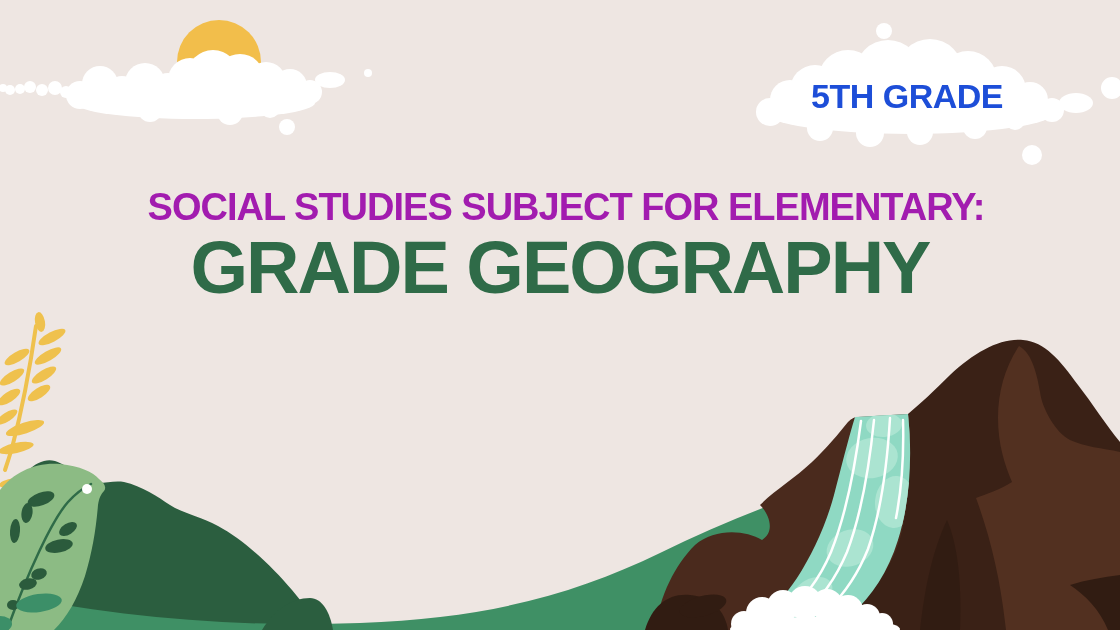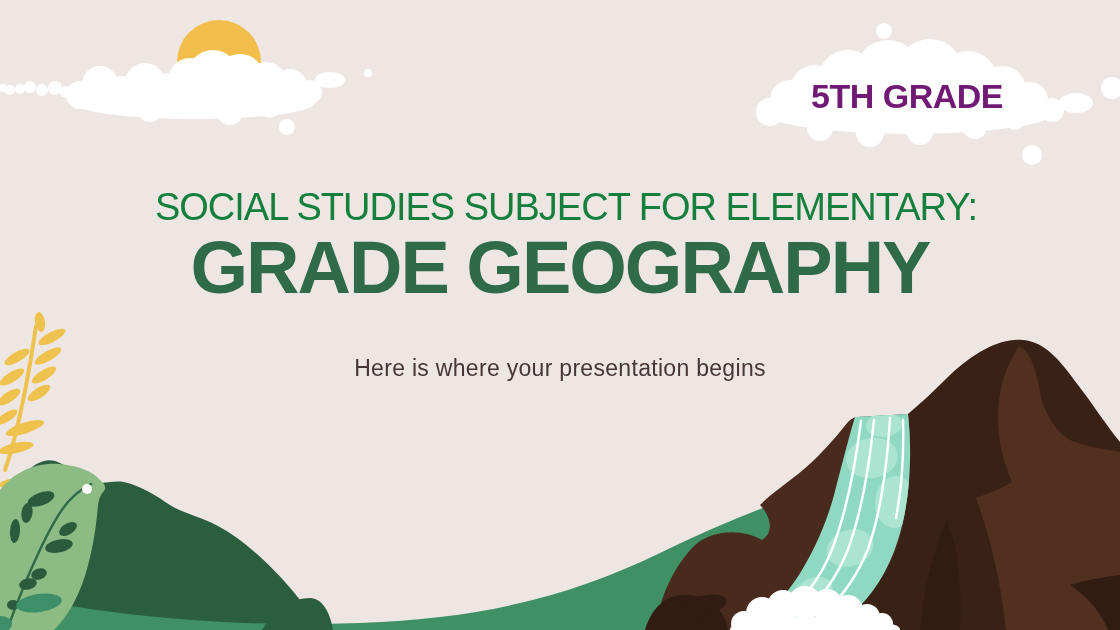--- a/index.html
+++ b/index.html
@@ -3,35 +3,35 @@
 <meta charset="utf-8">
 <style>
   html,body{margin:0;padding:0;background:#222;}
   .slide{
     position:relative;width:1120px;height:630px;overflow:hidden;
     background:#EEE6E2;font-family:"Liberation Sans",sans-serif;
   }
   .scene{position:absolute;left:0;top:0;width:1120px;height:630px;display:block;}
   .txt{position:absolute;left:0;right:0;text-align:center;white-space:nowrap;}
   .pretitle{
-    top:188px;font-weight:400;font-size:38px;line-height:1;
-    letter-spacing:-1px;color:#15803d;padding-left:12px;
+    top:188px;font-weight:700;font-size:38px;line-height:1;
+    letter-spacing:-1px;color:#a21caf;padding-left:12px;
   }
   .title{
     top:231px;font-weight:800;font-size:74px;line-height:1;
     letter-spacing:-2px;color:#2F6B48;
   }
   .subtitle{
     top:355px;font-weight:400;font-size:23px;line-height:1.2;
     letter-spacing:.3px;color:#463637;
   }
   .badge{
     position:absolute;left:757px;top:79px;width:300px;text-align:center;
     font-weight:800;font-size:34px;line-height:1;letter-spacing:-.5px;
-    color:#701a75;white-space:nowrap;
+    color:#1d4ed8;white-space:nowrap;
   }
 </style>
 </head>
 <body>
 
 <div class="slide">
 
   <svg class="scene" viewBox="0 0 1120 630" aria-hidden="true">
 
     <g>
@@ -181,15 +181,14 @@
       <circle cx="827" cy="605" r="16"></circle>
         <circle cx="848" cy="610" r="15"></circle>
       <circle cx="867" cy="617" r="13"></circle>
         <circle cx="882" cy="624" r="11"></circle>
     </g>
   </svg>
 
   <div class="badge txt-layer">5TH GRADE</div>
   <div class="txt pretitle">SOCIAL STUDIES SUBJECT FOR ELEMENTARY:</div>
   <div class="txt title">GRADE GEOGRAPHY</div>
-  <div class="txt subtitle">Here is where your presentation begins</div>
 
 </div>
 
 </body></html>

